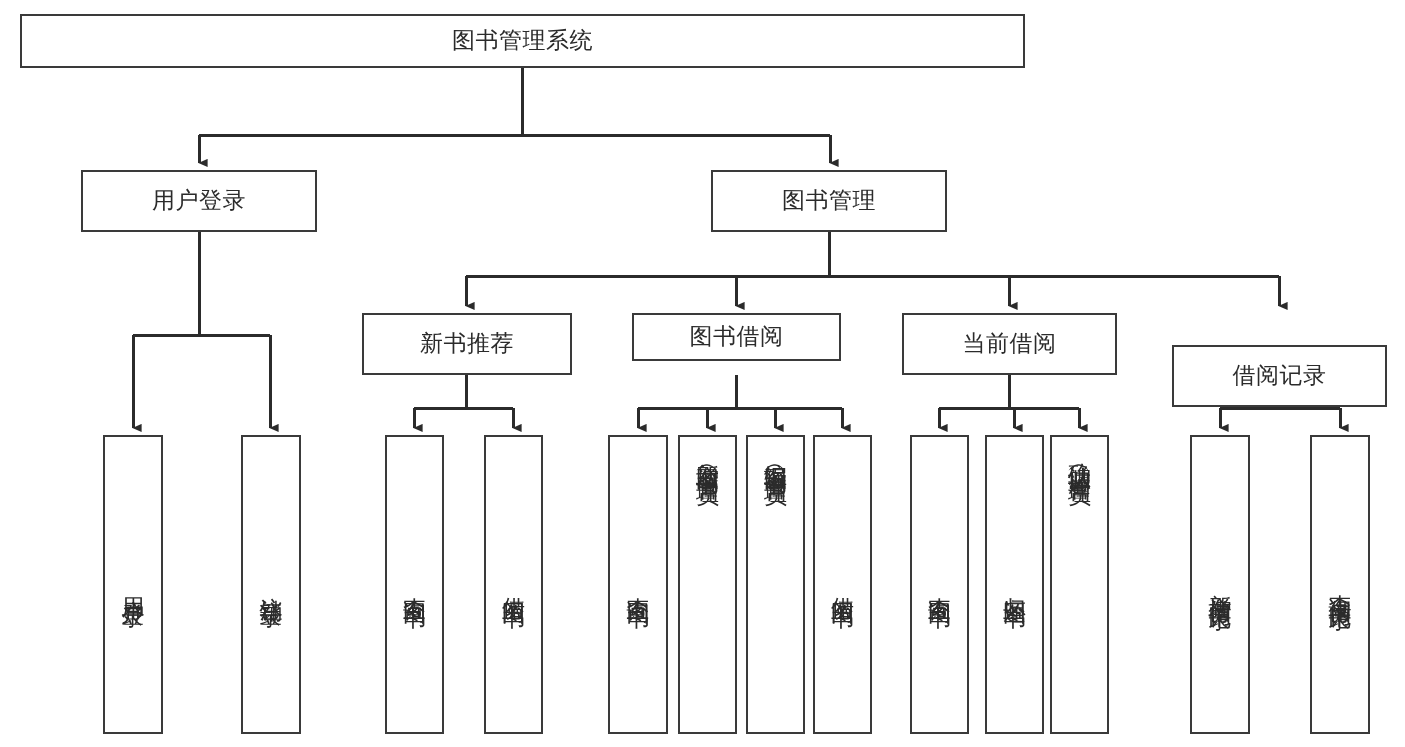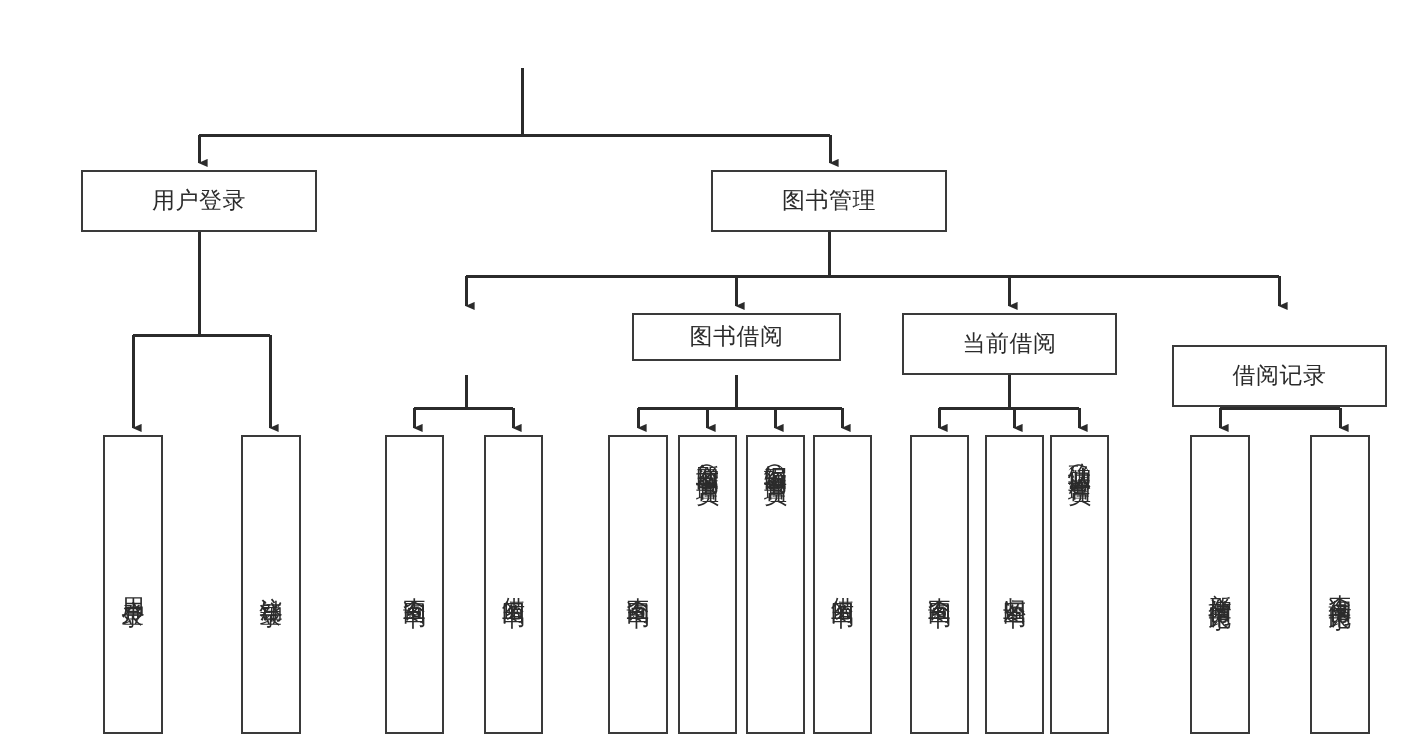--- a/index.html
+++ b/index.html
@@ -122,28 +122,34 @@
       <path d="M 1014,408 L 1014,428" marker-end="url(#arrowhead)"></path>
       <path d="M 1079,408 L 1079,428" marker-end="url(#arrowhead)"></path>
 
       <path d="M 1279,375 L 1279,408"></path>
       <path d="M 1220,408 L 1340,408"></path>
       <path d="M 1220,408 L 1220,428" marker-end="url(#arrowhead)"></path>
       <path d="M 1340,408 L 1340,428" marker-end="url(#arrowhead)"></path>
     </g>
   </svg>
 
+  <div class="node-box root-node" style="left:20px; top:14px; width:1005px; height:54px;">
+    <span class="lbl">图书管理系统</span>
+  </div>
 
   <div class="node-box h-node" style="left:81px; top:170px; width:236px; height:62px;">
     <span class="lbl">用户登录</span>
   </div>
   <div class="node-box h-node" style="left:711px; top:170px; width:236px; height:62px;">
     <span class="lbl">图书管理</span>
   </div>
 
+  <div class="node-box h-node" style="left:362px; top:313px; width:210px; height:62px;">
+    <span class="lbl">新书推荐</span>
+  </div>
   <div class="node-box h-node" style="left:632px; top:313px; width:209px; height:48px;">
     <span class="lbl">图书借阅</span>
   </div>
   <div class="node-box h-node" style="left:902px; top:313px; width:215px; height:62px;">
     <span class="lbl">当前借阅</span>
   </div>
   <div class="node-box h-node" style="left:1172px; top:313px; width:215px; height:62px;margin-top:32px;">
     <span class="lbl">借阅记录</span>
   </div>
 

